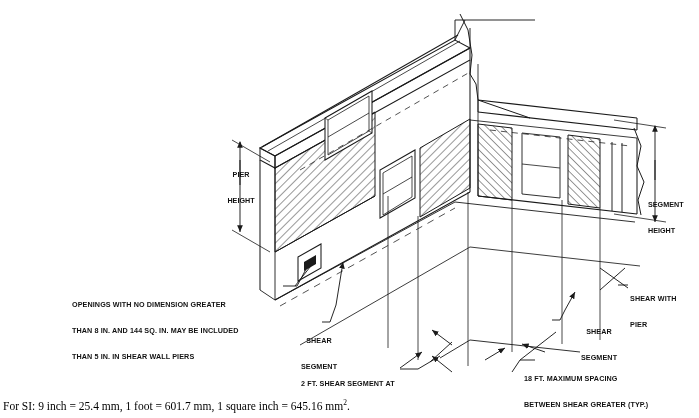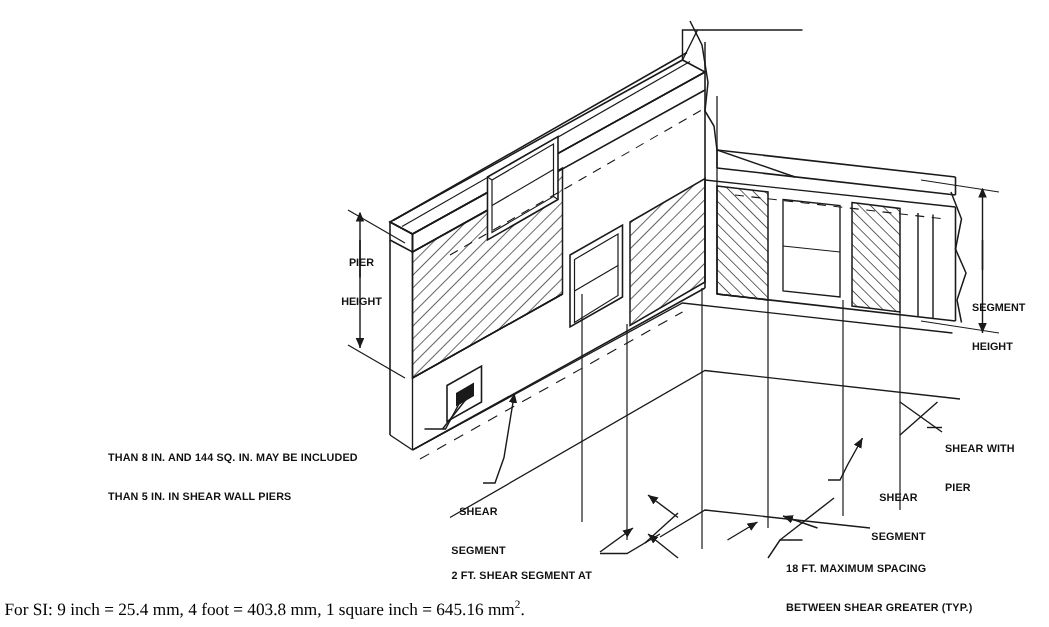--- a/index.html
+++ b/index.html
@@ -228,20 +228,21 @@
     <div>PIER</div>
     <div>HEIGHT</div>
   </div>
 
   <div class="dimlabel" style="left:648px;top:183px;width:52px;text-align:left;">
     <div>SEGMENT</div>
     <div>HEIGHT</div>
   </div>
 
   <div class="callout bold" style="left:72px;top:284px;">
+    <div>OPENINGS WITH NO DIMENSION GREATER</div>
     <div>THAN 8 IN. AND 144 SQ. IN. MAY BE INCLUDED</div>
     <div>THAN 5 IN. IN SHEAR WALL PIERS</div>
   </div>
 
   <div class="callout bold" style="left:288px;top:320px;text-align:center;width:62px;">
     <div>SHEAR</div>
     <div>SEGMENT</div>
   </div>
 
   <div class="callout bold" style="left:568px;top:311px;text-align:center;width:62px;">
@@ -256,15 +257,15 @@
 
   <div class="callout bold" style="left:301px;top:363px;">
     <div>2 FT. SHEAR SEGMENT AT</div>
   </div>
 
   <div class="callout bold" style="left:524px;top:358px;">
     <div>18 FT. MAXIMUM SPACING</div>
     <div>BETWEEN SHEAR GREATER (TYP.)</div>
   </div>
 
-  <div class="si-note"><span>For SI:</span> <span>9 inch = 25.4 mm,</span> <span>4 foot = 403.8 mm,</span> <span>1 square inch = 645.16 mm</span><sup>2</sup><span>.</span></div>
+  <div class="si-note"><span>For SI:</span> <span>9 inch = 25.4 mm,</span> <span>1 foot = 601.7 mm,</span> <span>1 square inch = 645.16 mm</span><sup>2</sup><span>.</span></div>
 
 </div>
 
 </body></html>

